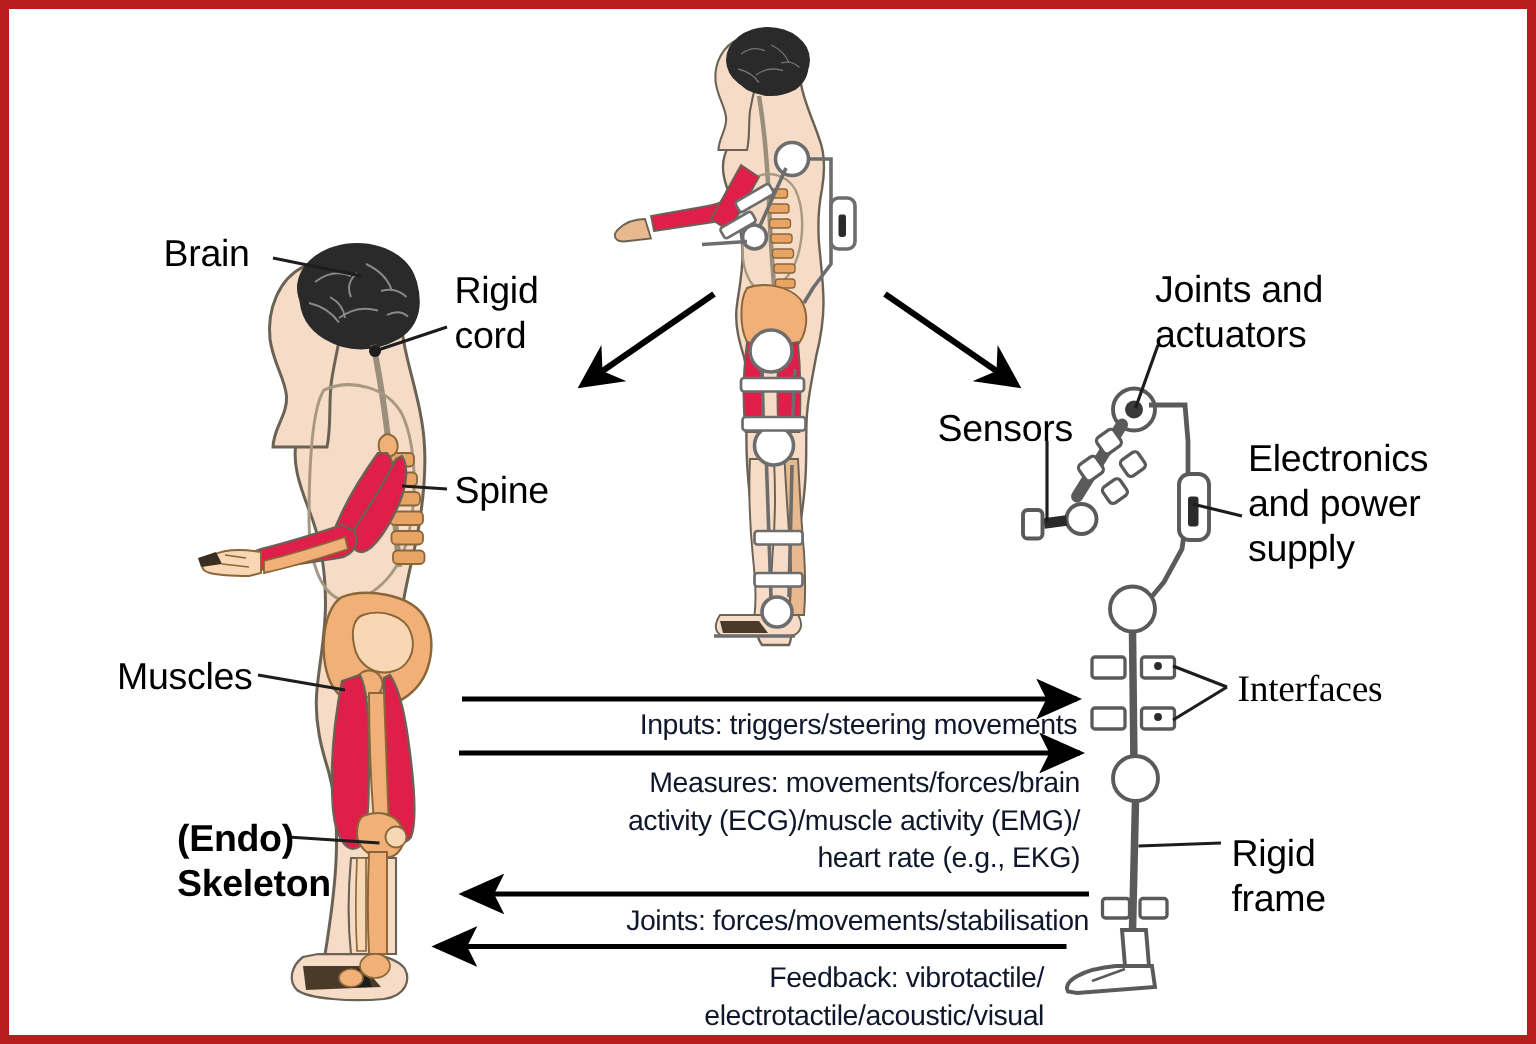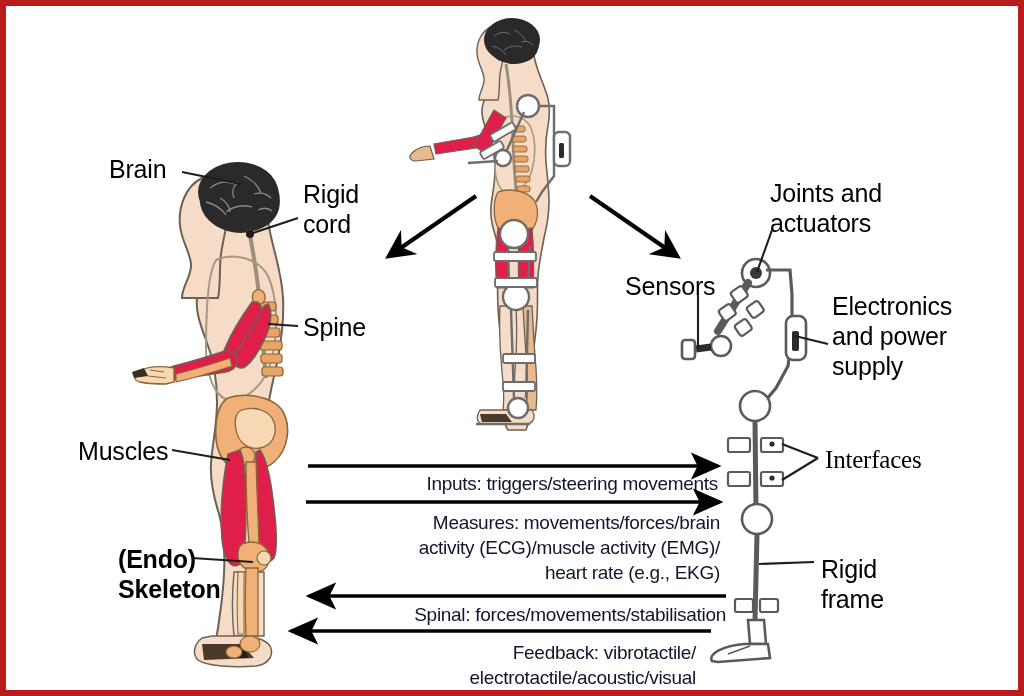--- a/index.html
+++ b/index.html
@@ -357,18 +357,18 @@
     <div class="lbl" style="left:819px;top:439px;font-family:Liberation Serif, serif;">Interfaces</div>
     <div class="lbl" style="left:815px;top:548px;">Rigid
 frame</div>
   </div>
 
   <div>
     <div class="flow" style="left:302px;top:465px;width:410px;">Inputs: triggers/steering movements</div>
     <div class="flow" style="left:300px;top:504px;width:414px;">Measures: movements/forces/brain
 activity (ECG)/muscle activity (EMG)/
 heart rate (e.g., EKG)</div>
-    <div class="flow" style="left:300px;top:596px;width:420px;">Spinal: forces/movements/stabilisation</div>
+    <div class="flow" style="left:300px;top:596px;width:420px;">Joints: forces/movements/stabilisation</div>
     <div class="flow" style="left:330px;top:634px;width:360px;">Feedback: vibrotactile/
 electrotactile/acoustic/visual</div>
   </div>
 
 </div>
 
 </body></html>

